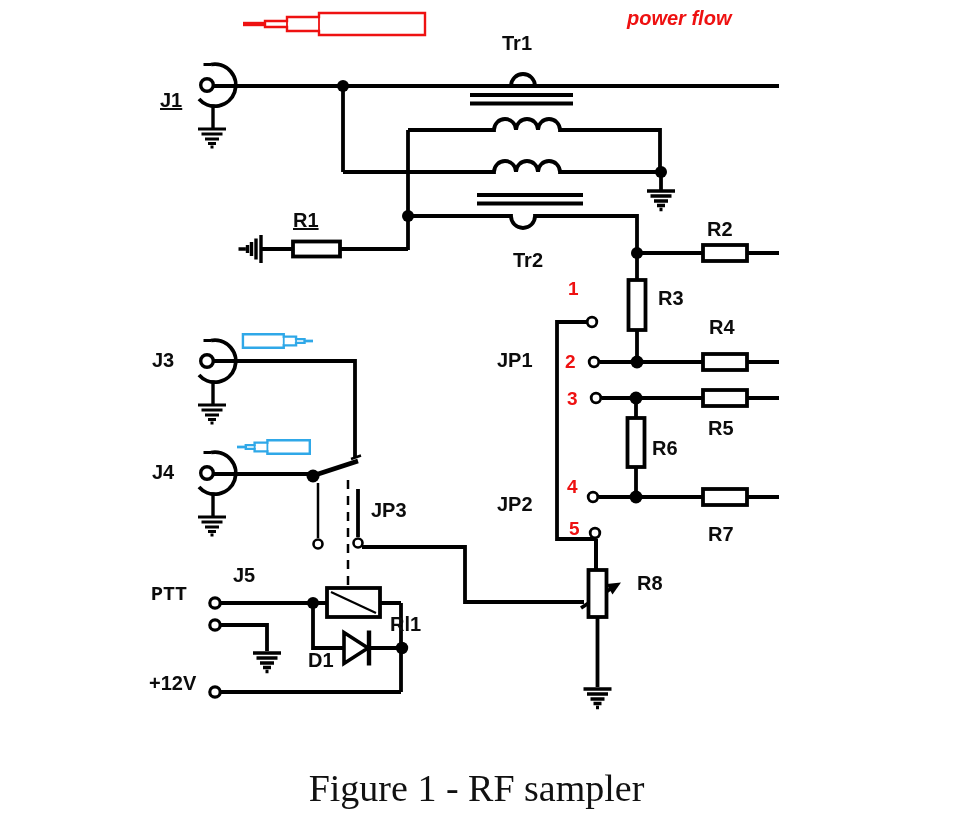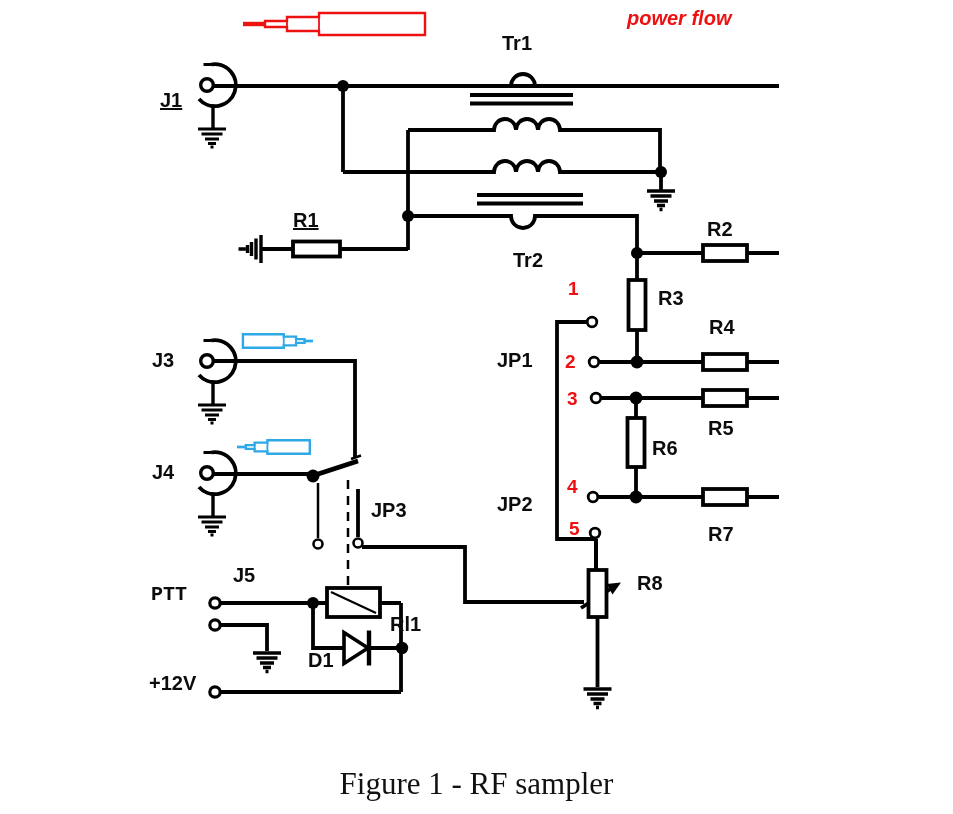--- a/index.html
+++ b/index.html
@@ -4,21 +4,21 @@
 <style>
   html,body{margin:0;padding:0;background:#fff;}
   .stage{position:relative;width:779px;height:814px;background:#ffffff;overflow:hidden;
          font-family:"Liberation Sans",sans-serif;}
   svg{position:absolute;left:0;top:0;}
   .lbl{position:absolute;font-weight:bold;font-size:20px;color:#0c0c0c;white-space:nowrap;
        line-height:1;}
   .pin{position:absolute;font-weight:bold;font-size:19px;color:#ee1111;line-height:1;}
   .pf{position:absolute;font-weight:bold;font-style:italic;font-size:20px;color:#ee1111;line-height:1;}
   .caption{position:absolute;left:0;top:766px;width:953px;text-align:center;
-           font-family:"Liberation Serif",serif;font-size:31px;color:#111;}
+           font-family:"Liberation Serif",serif;font-size:38px;color:#111;}
 </style>
 </head>
 <body>
 
 <div class="stage">
 
 <svg width="953" height="814" viewBox="0 0 953 814">
   <defs>
 
     <g id="gnd-d" stroke="#000" fill="none" stroke-width="3.4">

